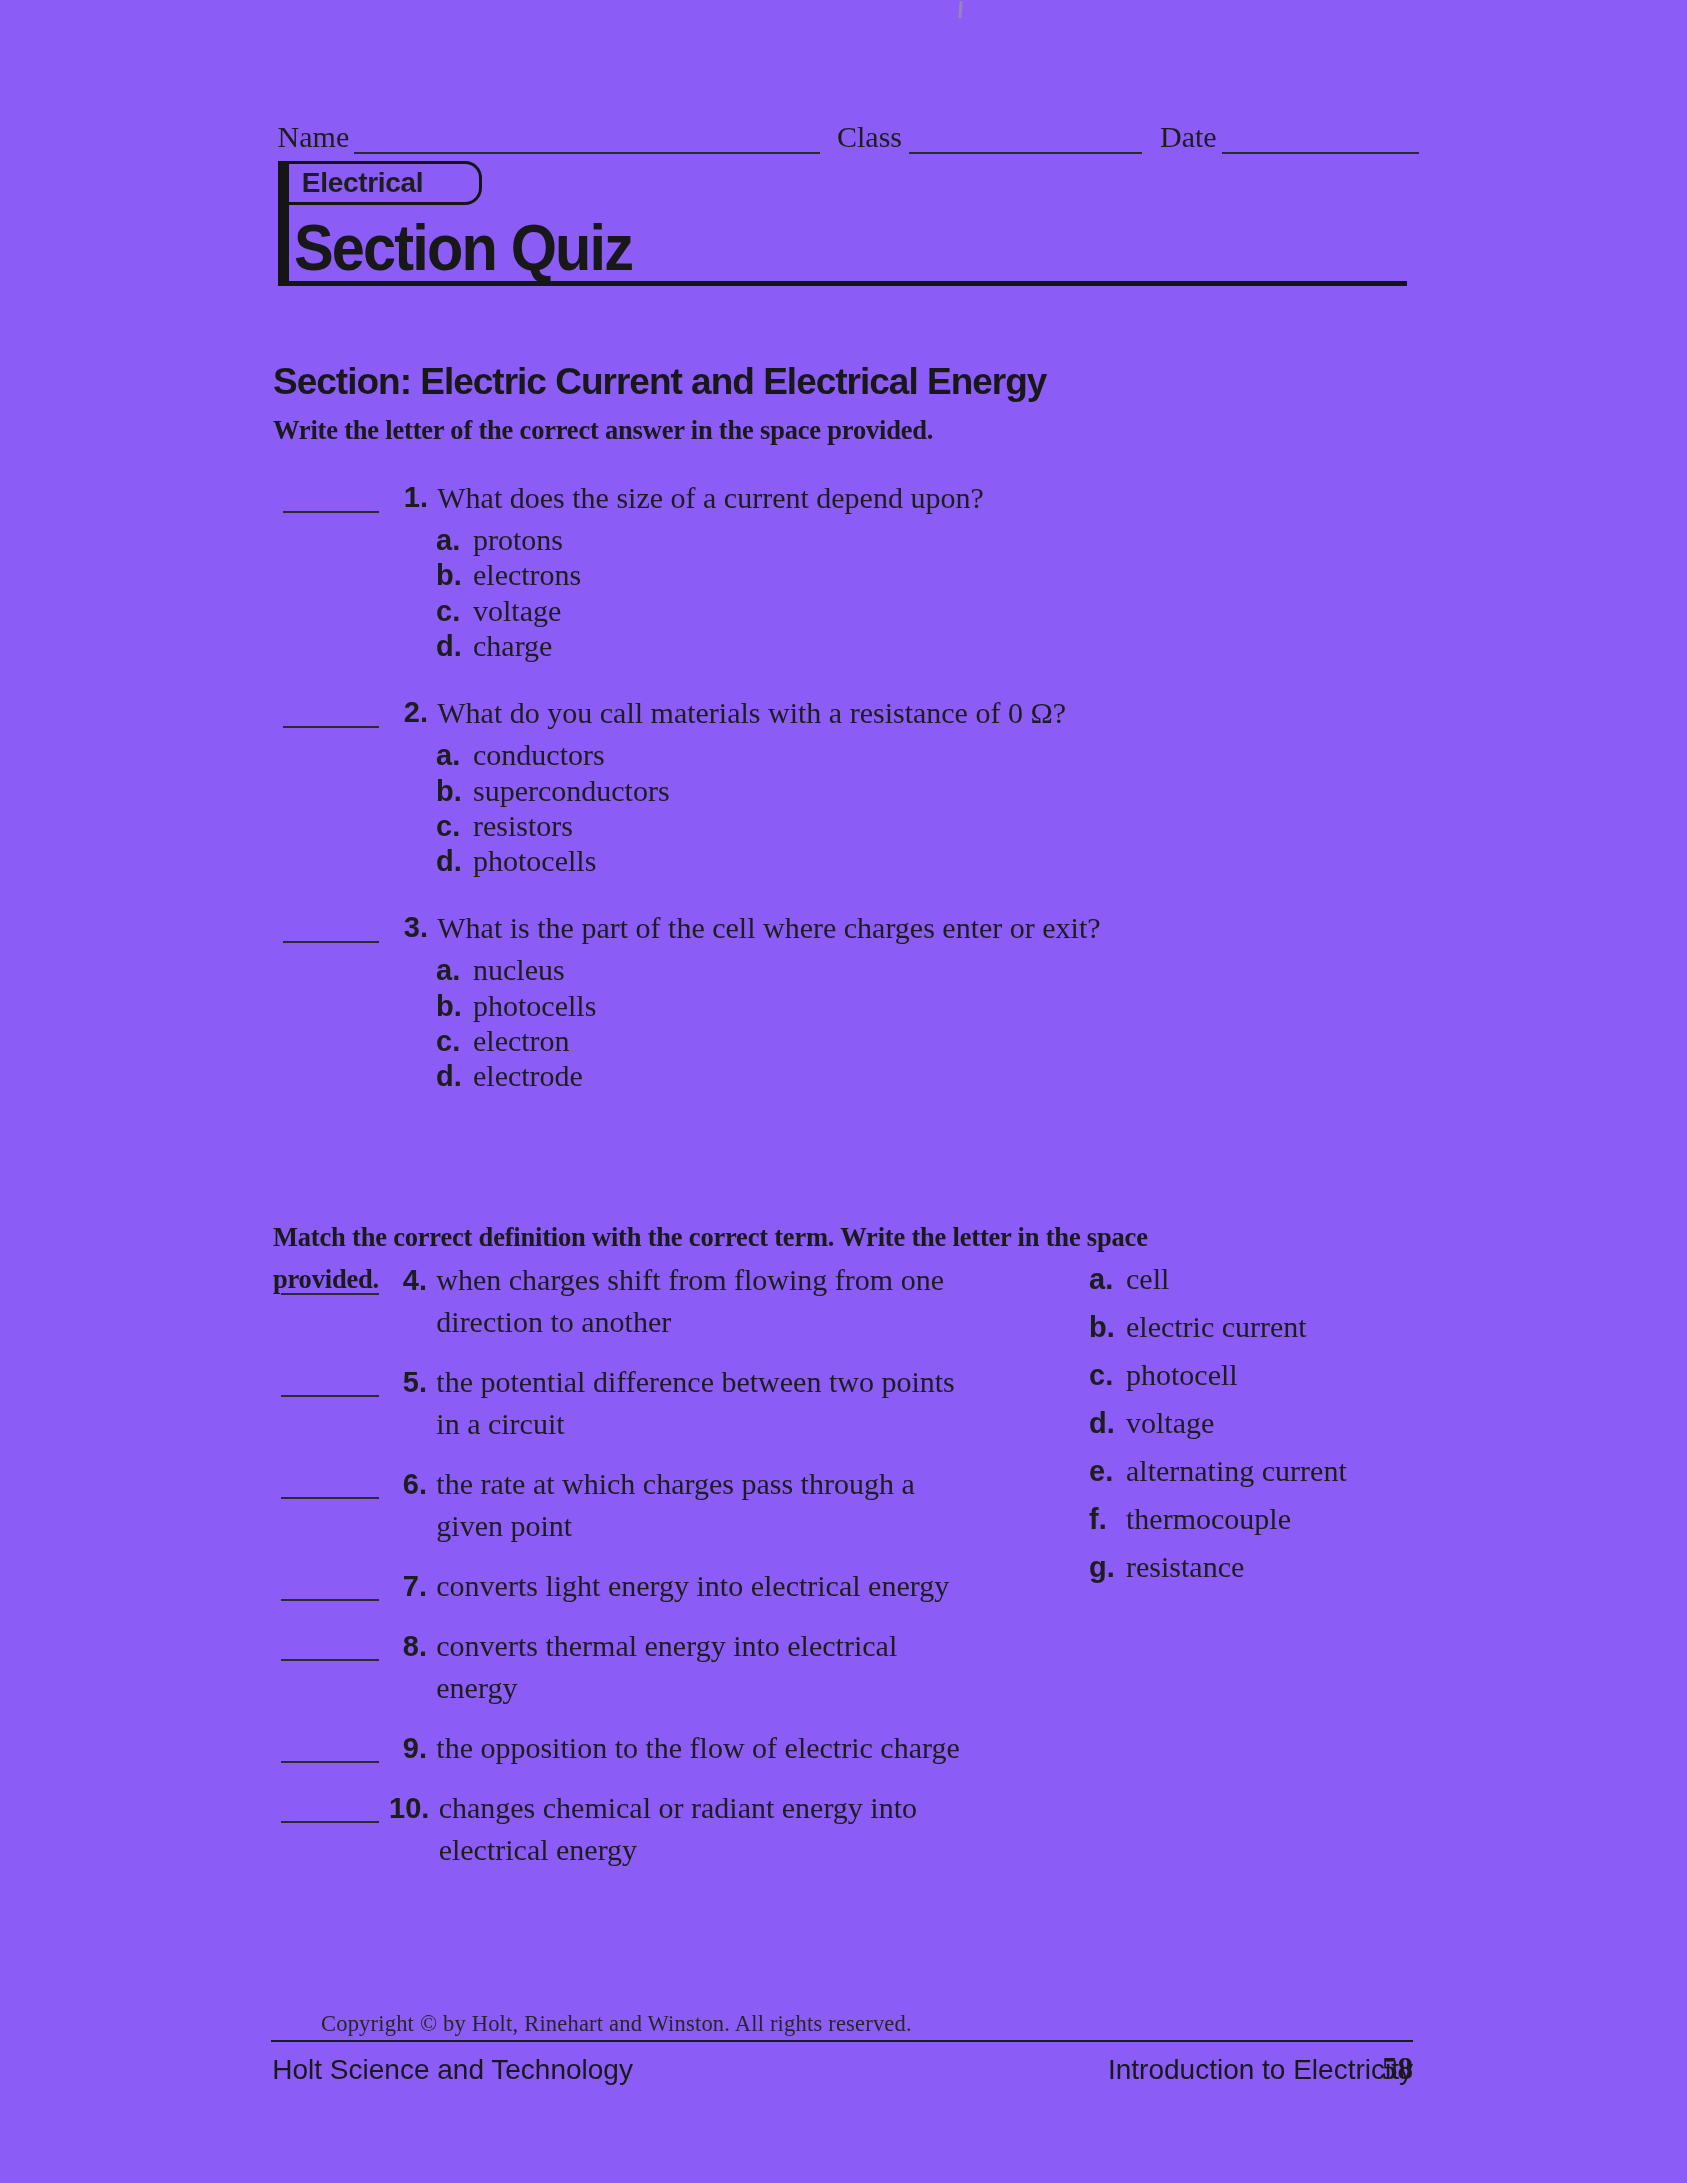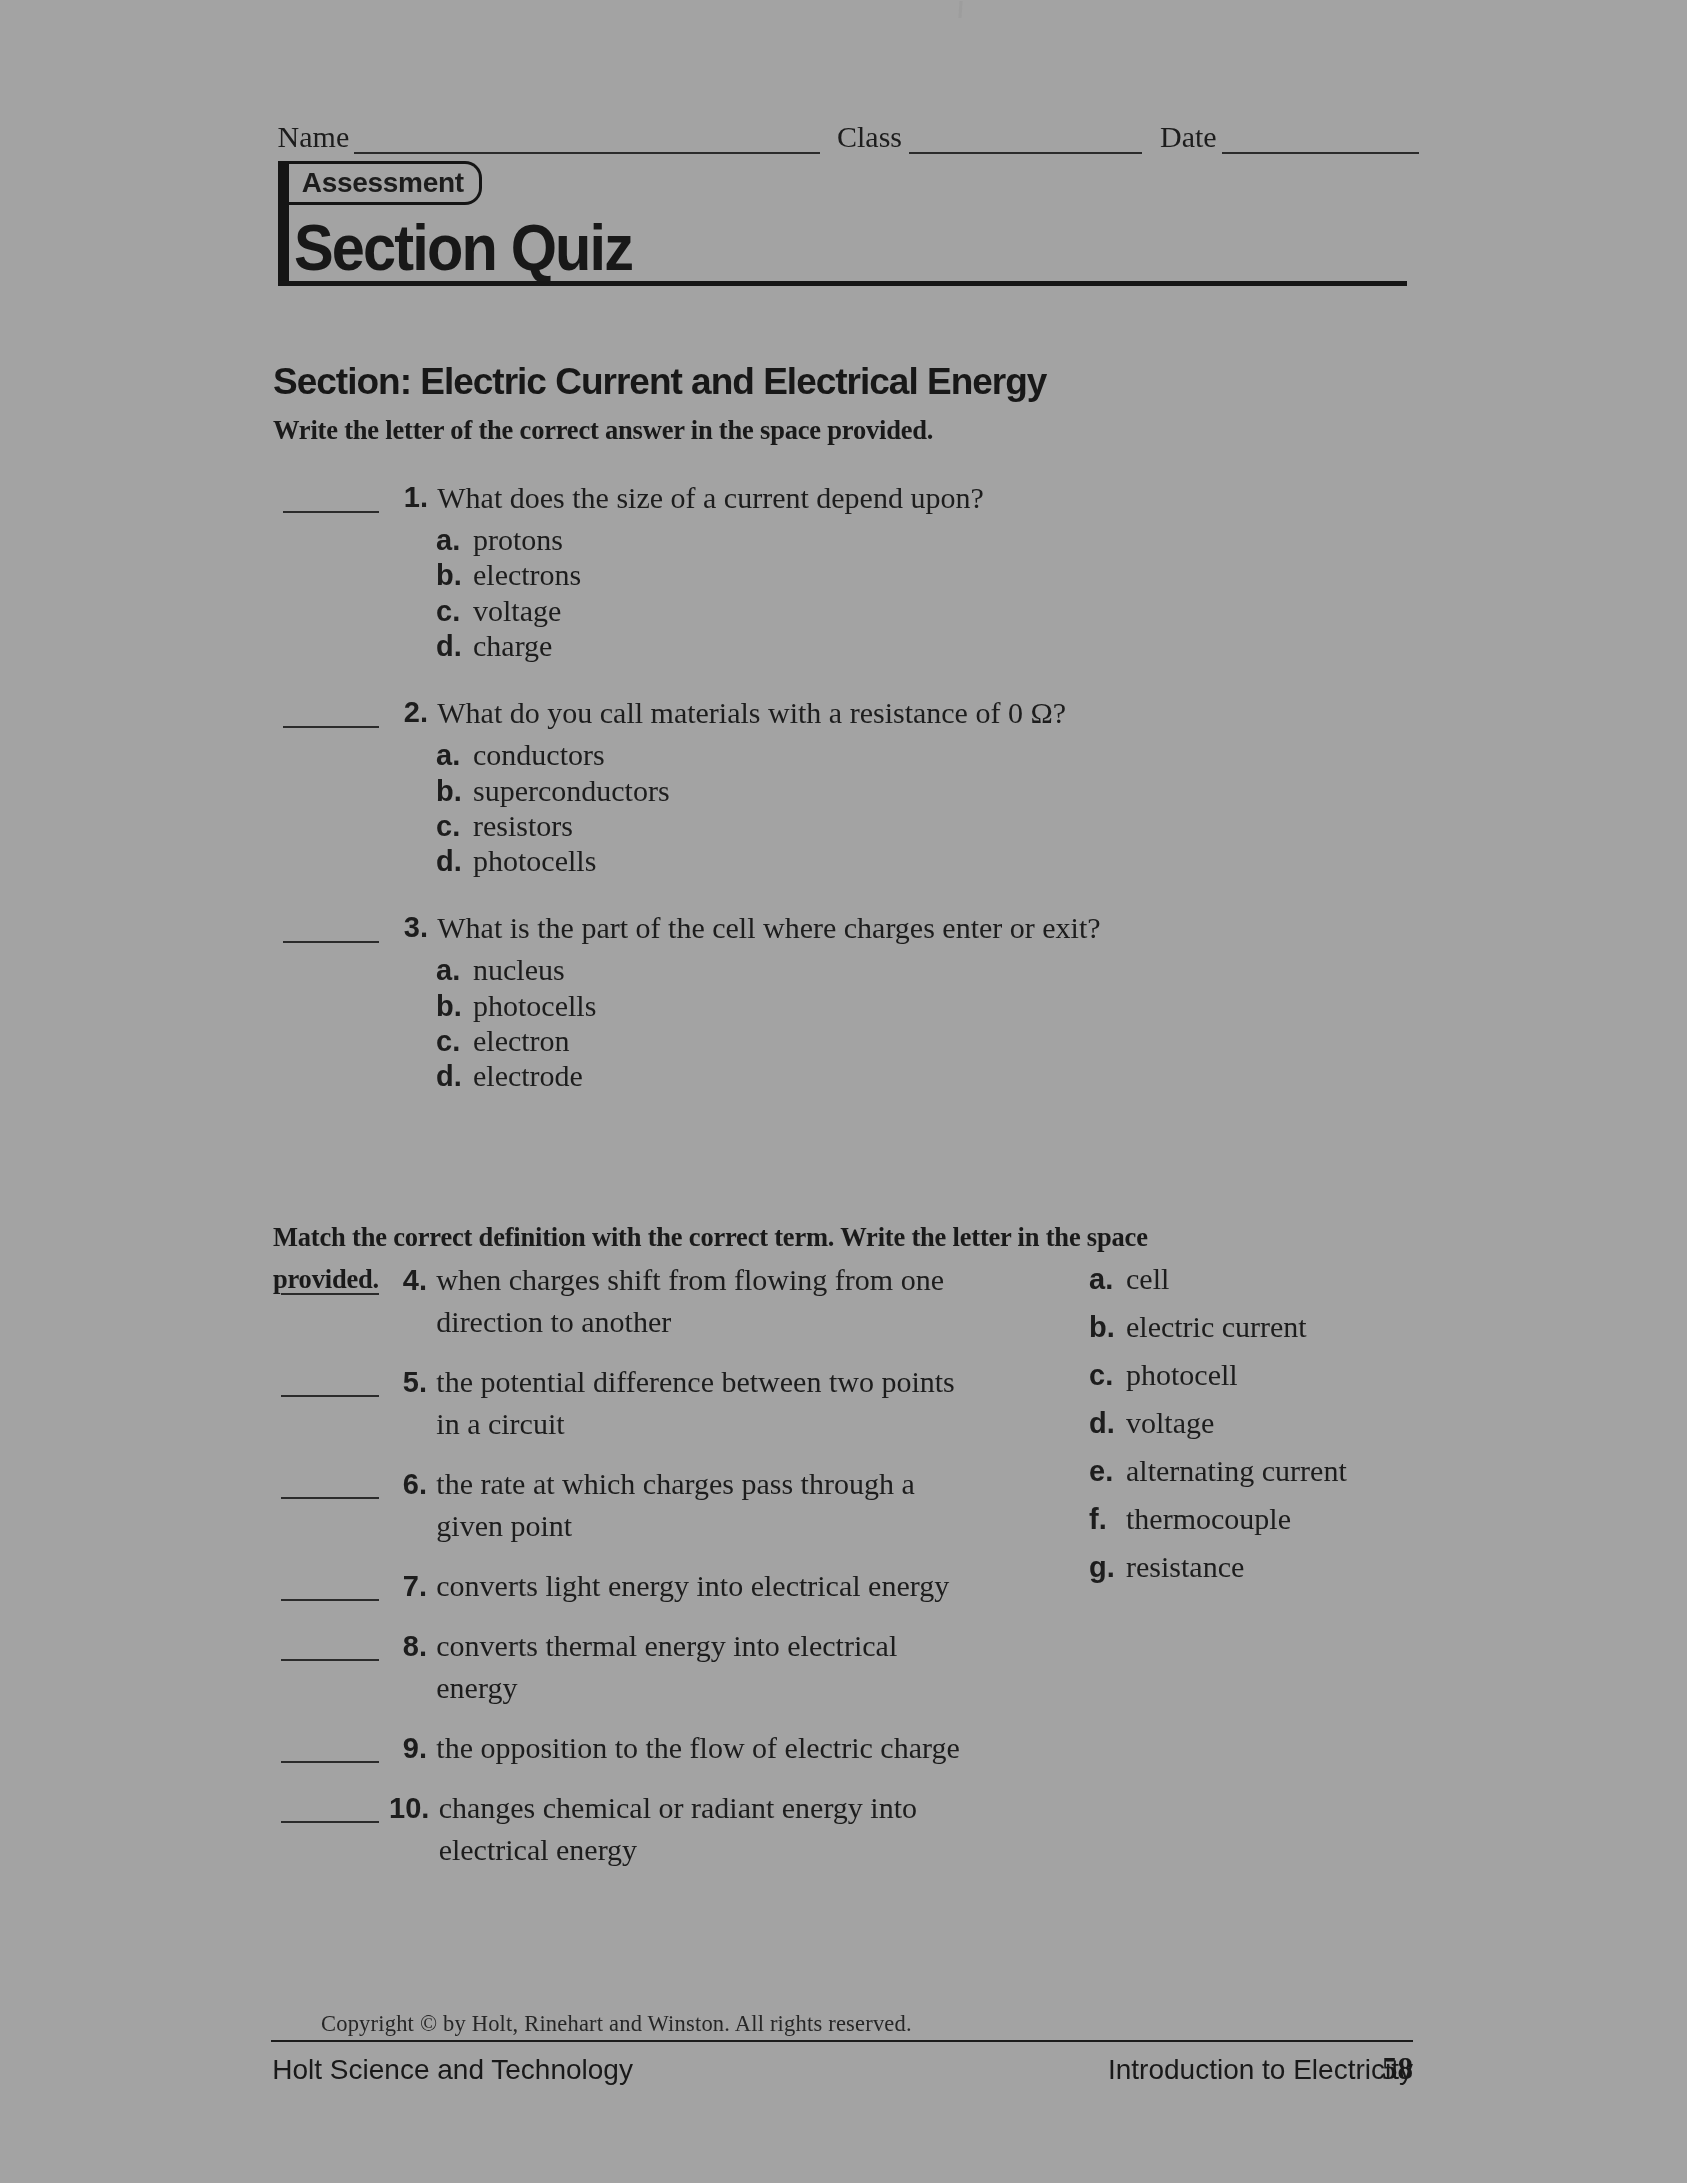--- a/index.html
+++ b/index.html
@@ -1,19 +1,19 @@
 <!DOCTYPE html>
 <html style="font-size:10.6px"><head>
 <meta charset="utf-8">
 <style>
   html,body{margin:0;padding:0;background:#e8e8e8;}
   .page{
     position:relative;
     width:1687px;height:2183px;
-    background:#a3a3a3;
+    background:#8b5cf6;
     color:#1d1d1d;
     font-family:"Liberation Serif", serif;
     overflow:hidden;
   }
   
   .name-row{position:absolute;top:120px;left:271px;width:1151px;height:46px;font-size:30px;}
   .name-row .lbl{position:absolute;top:0;}
   .lbl-name{left:6.6px;}
   .lbl-class{left:566px;}
   .lbl-date{left:889px;}
@@ -100,21 +100,21 @@
     <div class="fill-line line-name"></div>
     <span class="lbl lbl-class">Class</span>
     <div class="fill-line line-class"></div>
     <span class="lbl lbl-date">Date</span>
     <div class="fill-line line-date"></div>
   </div>
 
   <div class="banner">
     <div class="vbar"></div>
     <div class="tab">
-      <span>Assessment</span>
+      <span>Electrical</span>
     </div>
     <div class="big-title">Section Quiz</div>
     <div class="banner-rule"></div>
   </div>
 
   <div class="section-heading">Section: Electric Current and Electrical Energy</div>
   <div class="bold-instruction mc-instruction">Write the letter of the correct answer in the space provided.</div>
 
   <div class="mc">
 

